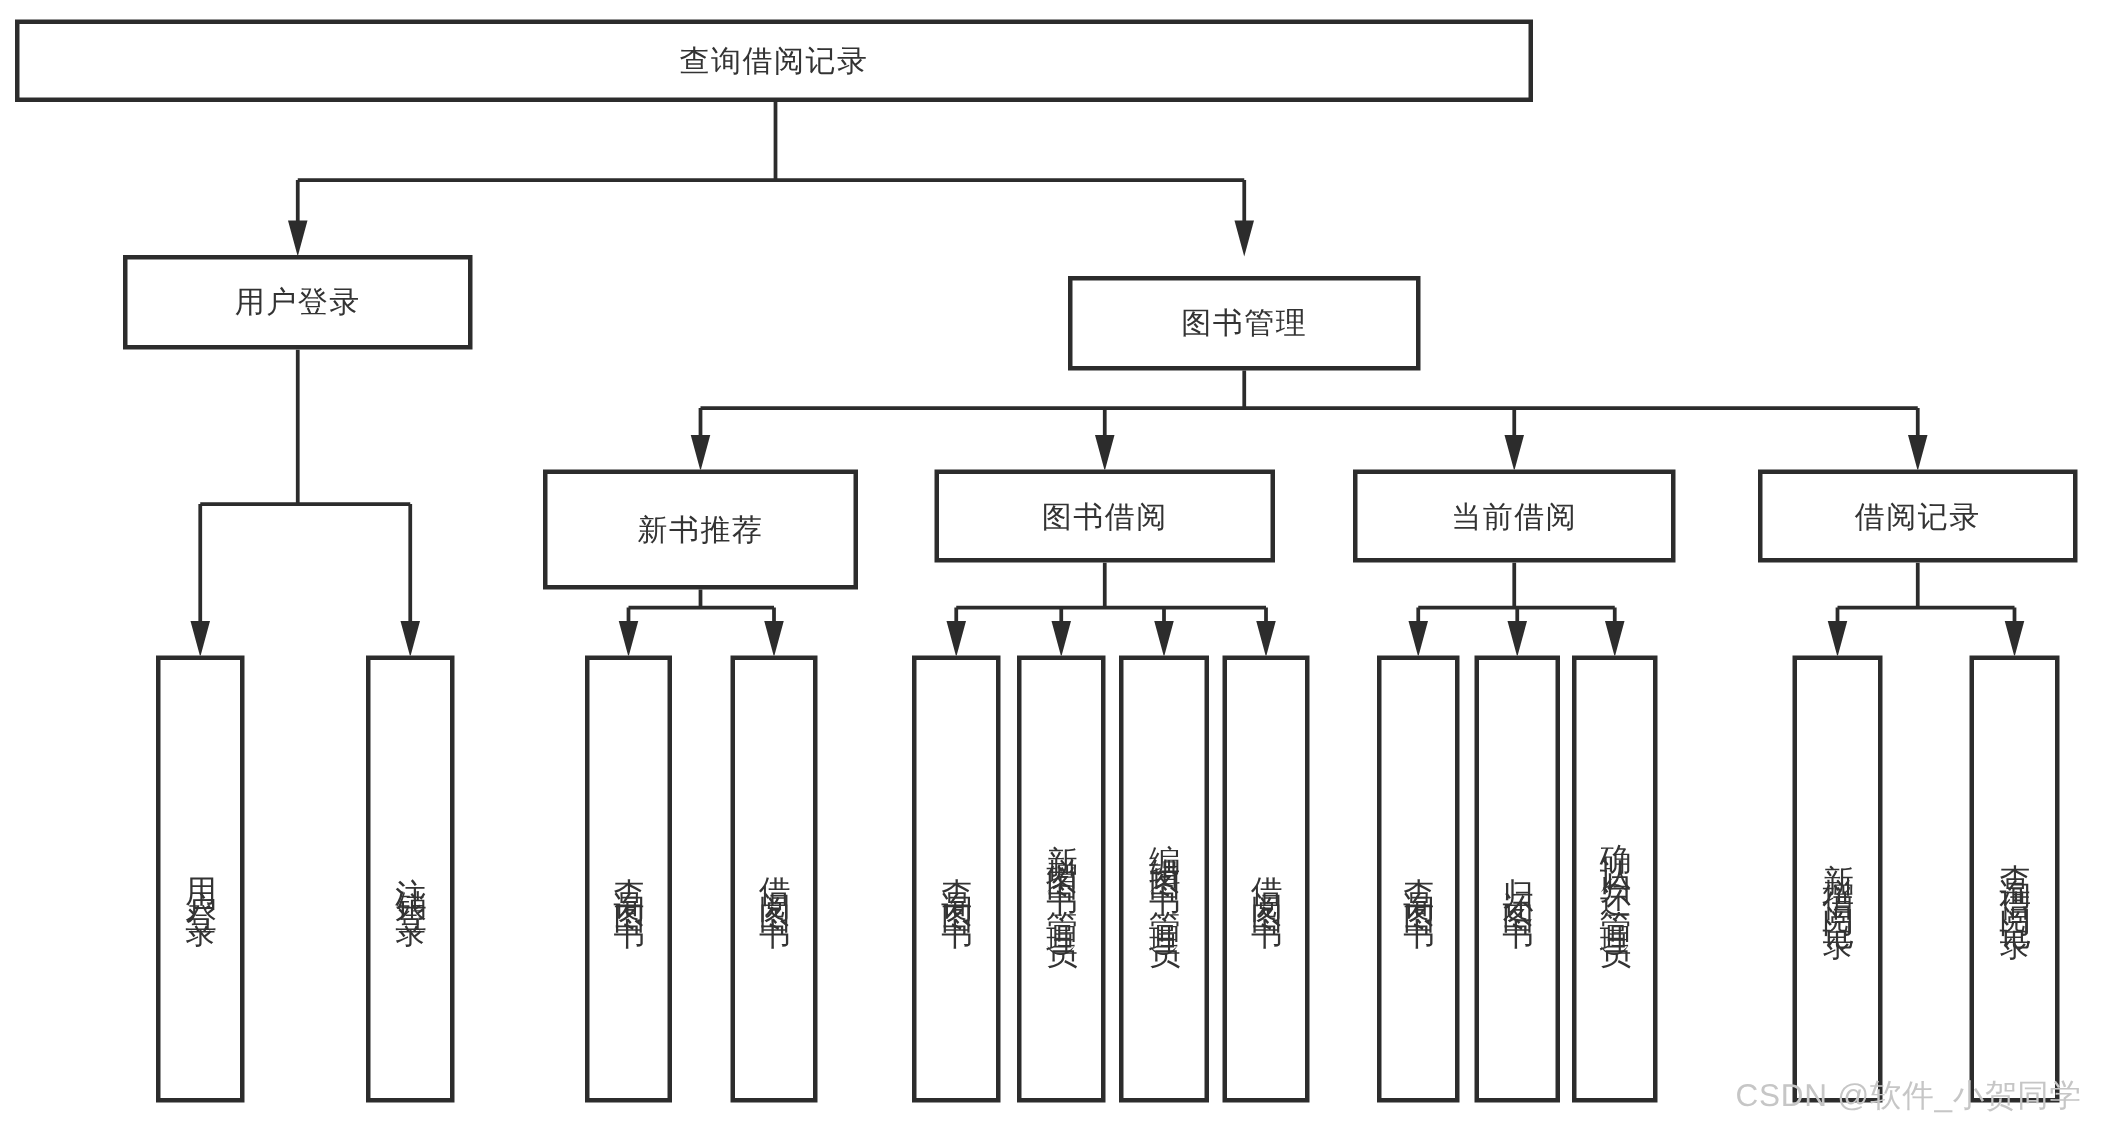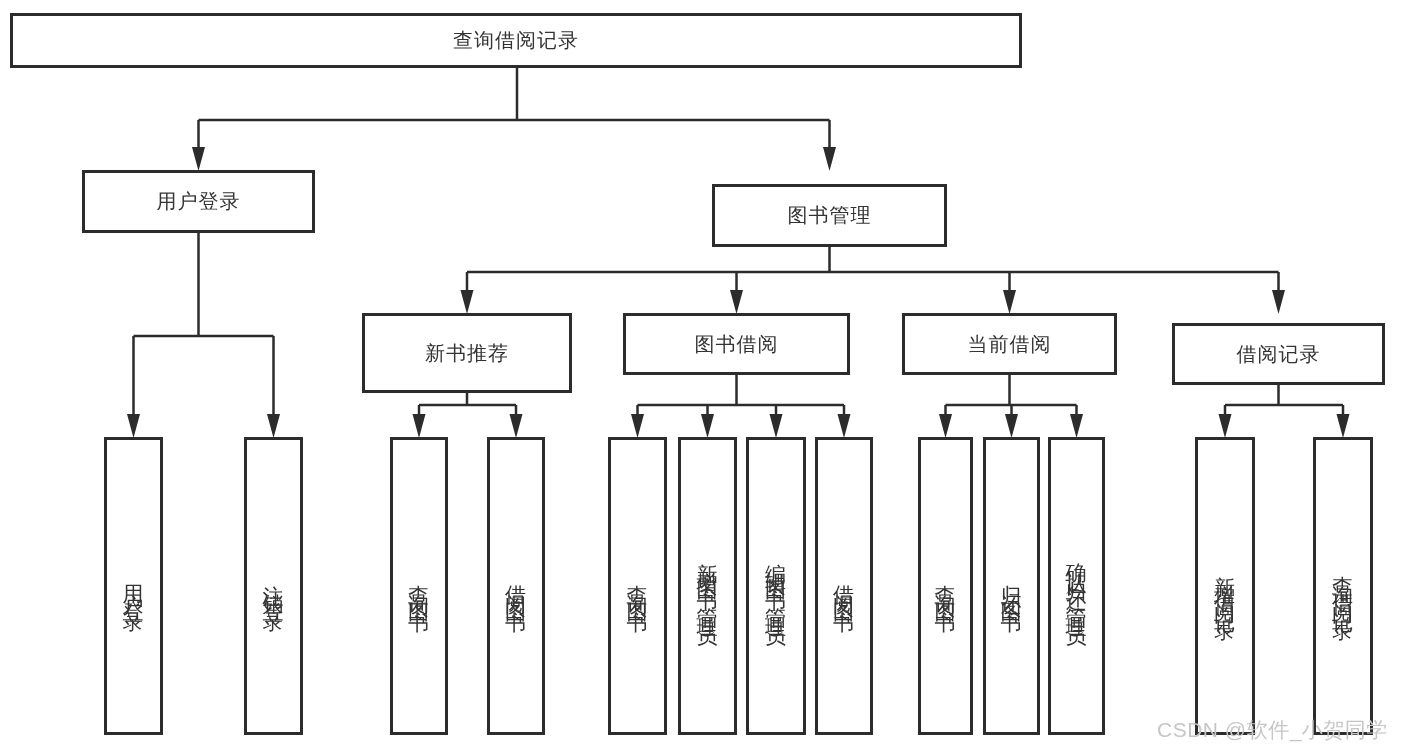--- a/index.html
+++ b/index.html
@@ -95,21 +95,21 @@
 
   <div class="box h" style="left:362px;top:313px;width:210px;height:80px">
     <span class="lbl">新书推荐</span>
   </div>
   <div class="box h" style="left:902px;top:313px;width:215px;height:62px">
     <span class="lbl">当前借阅</span>
   </div>
   <div class="box h" style="left:623px;top:313px;width:227px;height:62px">
     <span class="lbl">图书借阅</span>
   </div>
-  <div class="box h" style="left:1172px;top:323px;width:213px;height:62px">
+  <div class="box h" style="left:1172px;top:313px;width:213px;height:62px">
     <span class="lbl">借阅记录</span>
   </div>
 
   <div class="box v" style="left:104px;top:437px;width:59px;height:298px">
     <span class="vlbl">用户登录</span>
   </div>
   <div class="box v" style="left:244px;top:437px;width:59px;height:298px">
     <span class="vlbl">注销登录</span>
   </div>
 

